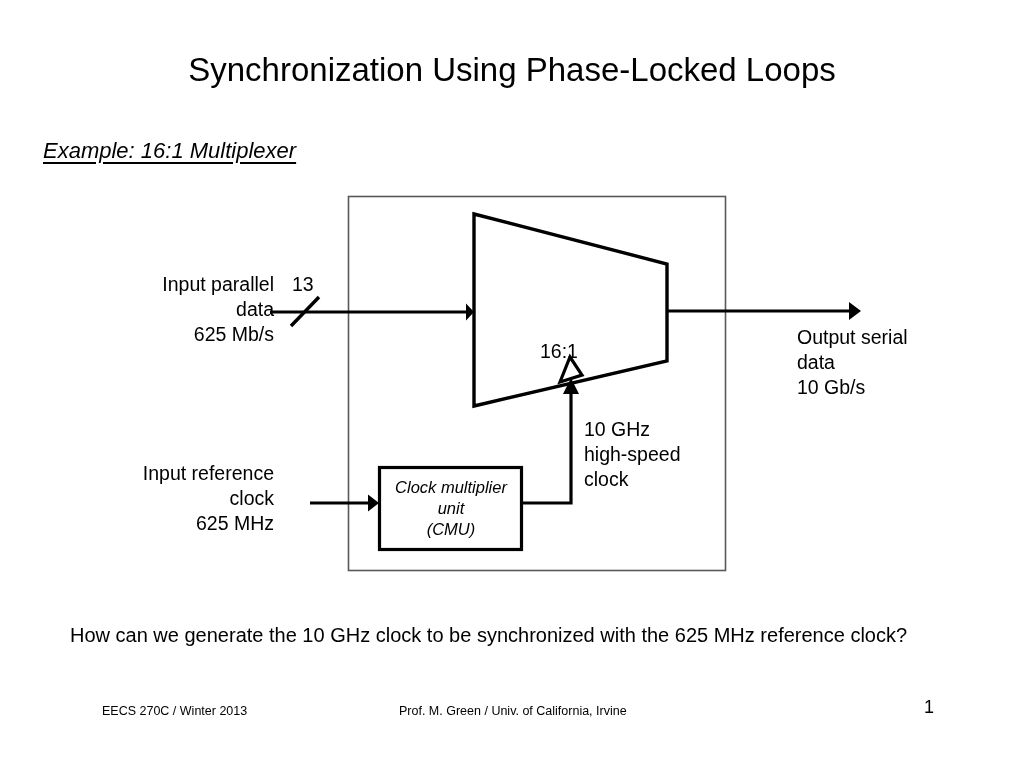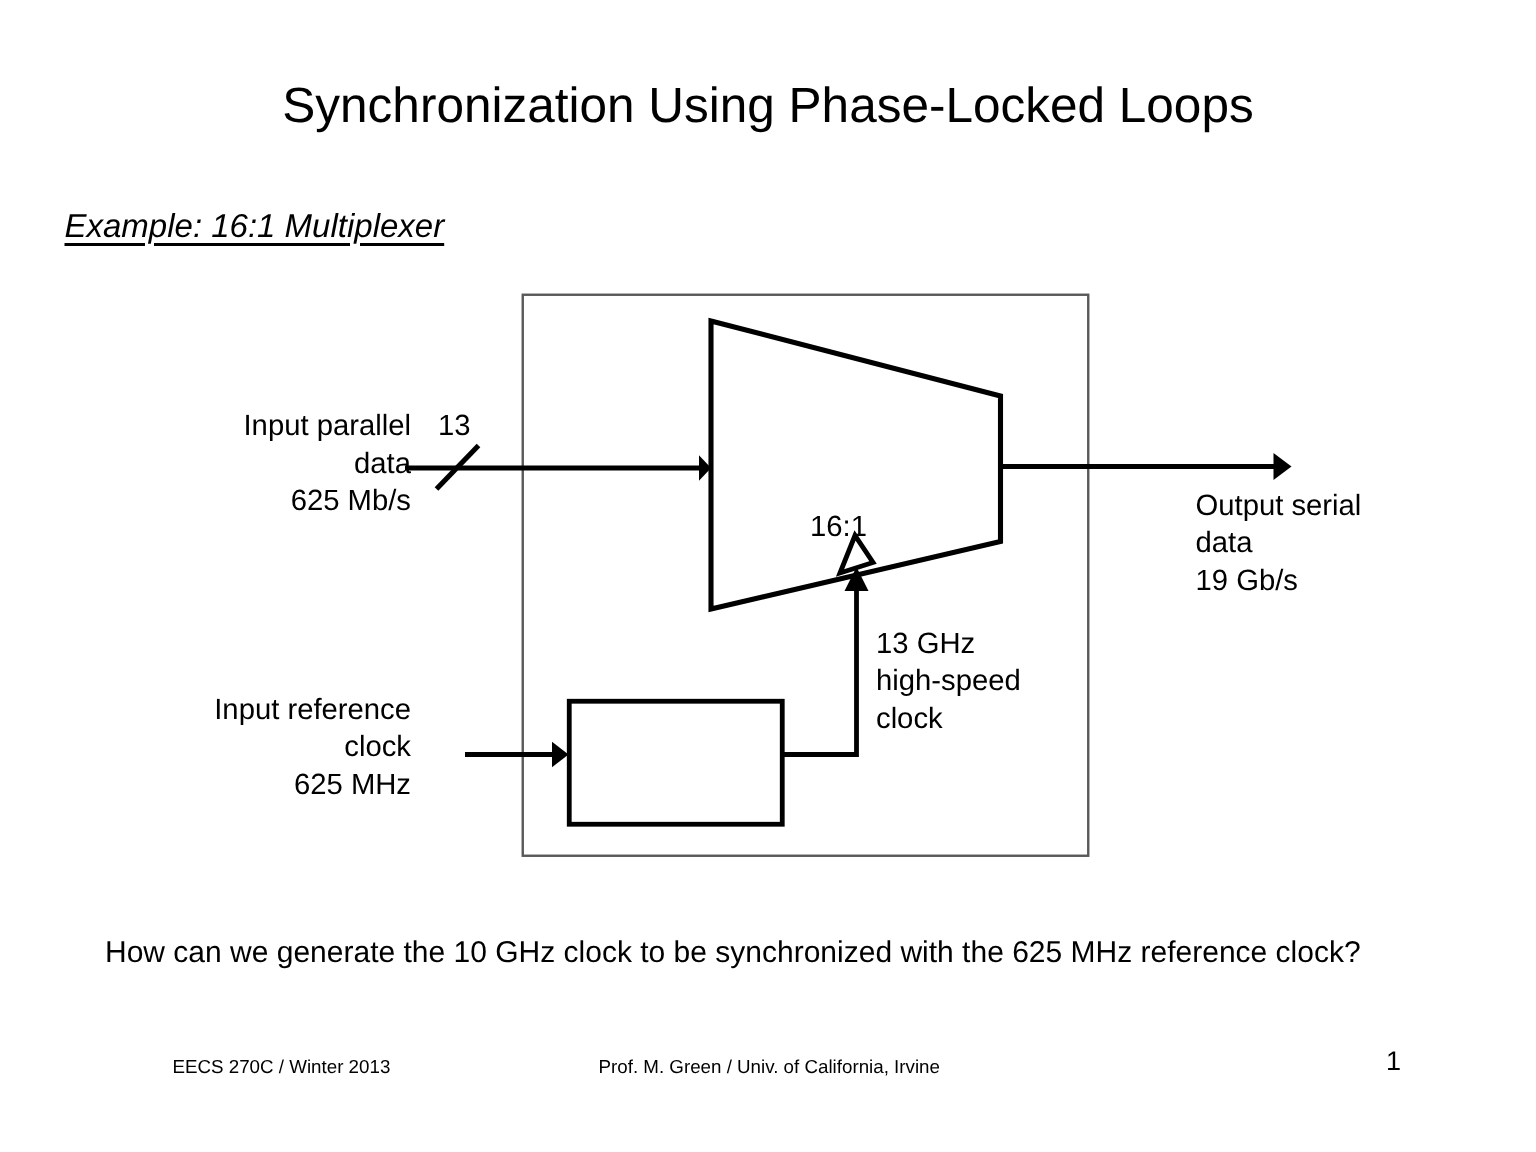--- a/index.html
+++ b/index.html
@@ -132,21 +132,21 @@
   
   .footer {
     position: absolute;
     left: 0;
     top: 703px;
     width: 1024px;
     height: 20px;
     font-size: 12.5px;
     line-height: 16px;
   }
-  .footer-left   { position: absolute; left: 115px; top: 0; }
+  .footer-left   { position: absolute; left: 102px; top: 0; }
   .footer-center { position: absolute; left: 399px; top: 0; }
   .footer-page   { position: absolute; left: 924px; top: -4px; font-size: 18px; }
 </style>
 </head>
 <body>
 
 <div class="slide">
 
   <div class="slide-title">Synchronization Using Phase-Locked Loops</div>
 
@@ -182,30 +182,35 @@
   <div class="lbl lbl-right" id="input-parallel-label" style="white-space: pre-line; text-align: right;">Input parallel
 data
 625 Mb/s</div>
 
   <div class="lbl" id="bus-width-label" style="white-space: pre-line;">13</div>
 
   <div class="lbl" id="mux-ratio-label" style="white-space: pre-line; margin-top: 40px;">16:1</div>
 
   <div class="lbl" id="output-serial-label" style="white-space: pre-line;">Output serial
 data
-19 Gb/s</div>
-
-  <div class="lbl" id="hs-clock-label" style="white-space: pre-line;">13 GHz
+10 Gb/s</div>
+
+  <div class="lbl" id="hs-clock-label" style="white-space: pre-line;">10 GHz
 high-speed
 clock</div>
 
   <div class="lbl lbl-right" id="input-ref-label" style="white-space: pre-line;">Input reference
 clock
 625 MHz</div>
 
+  <div id="cmu-label">
+    <span>Clock multiplier</span>
+    <span>unit</span>
+    <span>(CMU)</span>
+  </div>
 
   <div class="question">How can we generate the 10 GHz clock to be synchronized with the 625 MHz reference clock?</div>
 
   <div class="footer">
     <span class="footer-left">EECS 270C / Winter 2013</span>
     <span class="footer-center">Prof. M. Green / Univ. of California, Irvine</span>
     <span class="footer-page">1</span>
   </div>
 
 </div>

